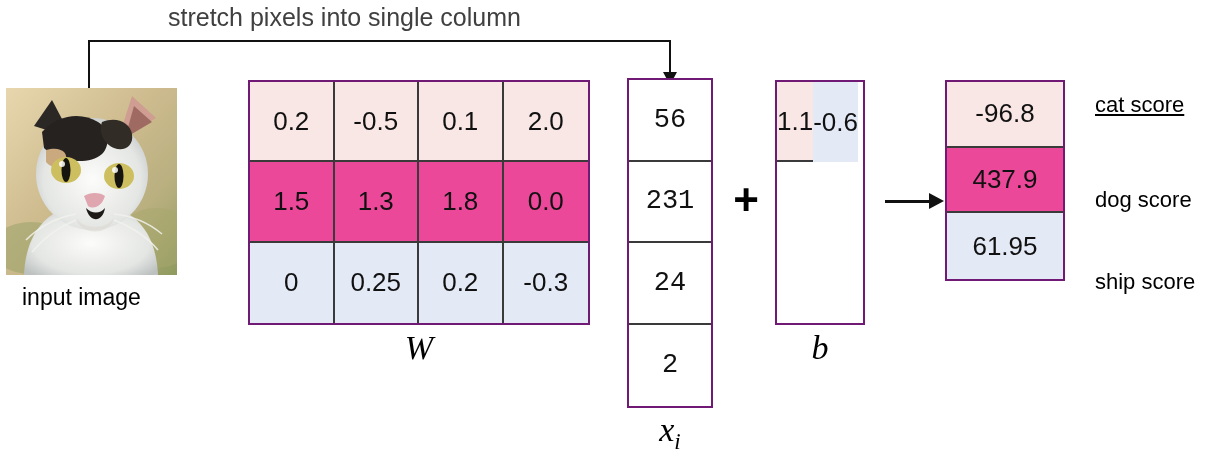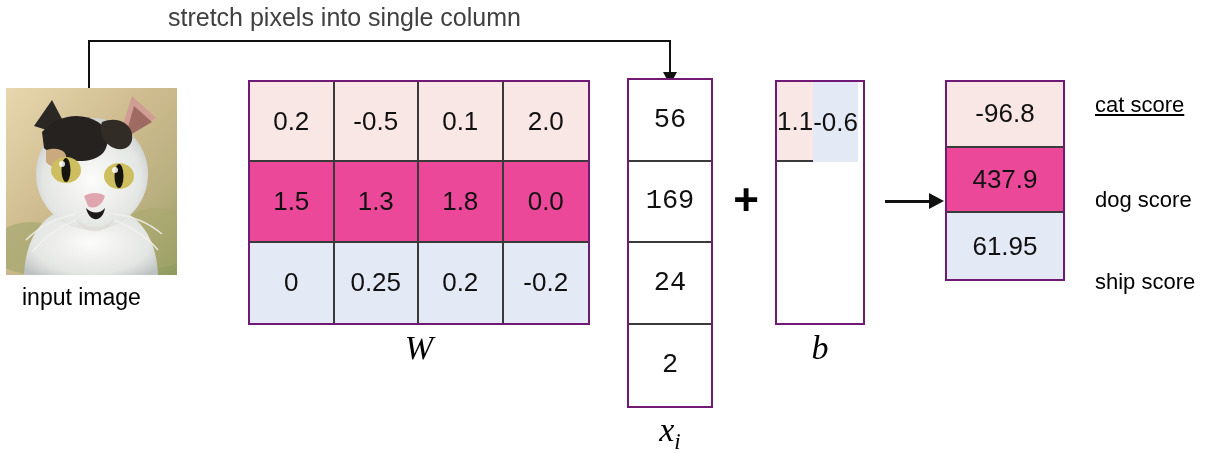--- a/index.html
+++ b/index.html
@@ -276,27 +276,27 @@
     <div class="cell row-cat last-col">2.0</div>
 
     <div class="cell row-dog">1.5</div>
     <div class="cell row-dog">1.3</div>
     <div class="cell row-dog">1.8</div>
     <div class="cell row-dog last-col">0.0</div>
 
     <div class="cell row-ship last-row">0</div>
     <div class="cell row-ship last-row">0.25</div>
     <div class="cell row-ship last-row">0.2</div>
-    <div class="cell row-ship last-row last-col">-0.2</div>
+    <div class="cell row-ship last-row last-col">-0.3</div>
   </div>
   <div class="abs" id="w-label">W</div>
 
   <div class="abs grid" id="x-vector">
     <div class="cell row-plain last-col">56</div>
-    <div class="cell row-plain last-col">169</div>
+    <div class="cell row-plain last-col">231</div>
     <div class="cell row-plain last-col">24</div>
     <div class="cell row-plain last-col last-row">2</div>
   </div>
   <div class="abs" id="x-label"><span>x</span><span class="sub">i</span></div>
 
   <div class="abs plus">+</div>
 
   <div class="abs grid" id="b-vector">
     <div class="cell row-cat last-col">1.1</div>
     <div class="cell row-ship last-col last-row">-0.6</div>

